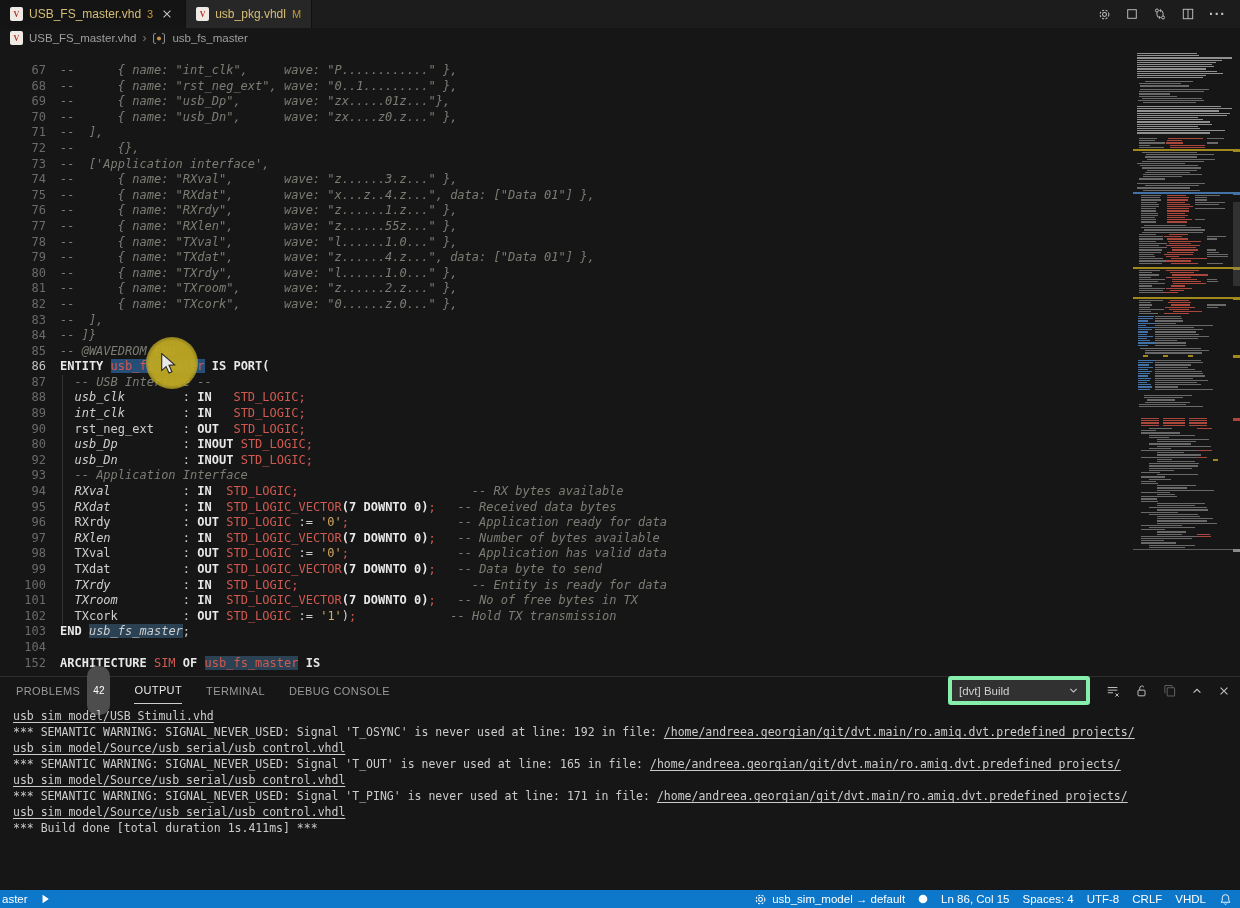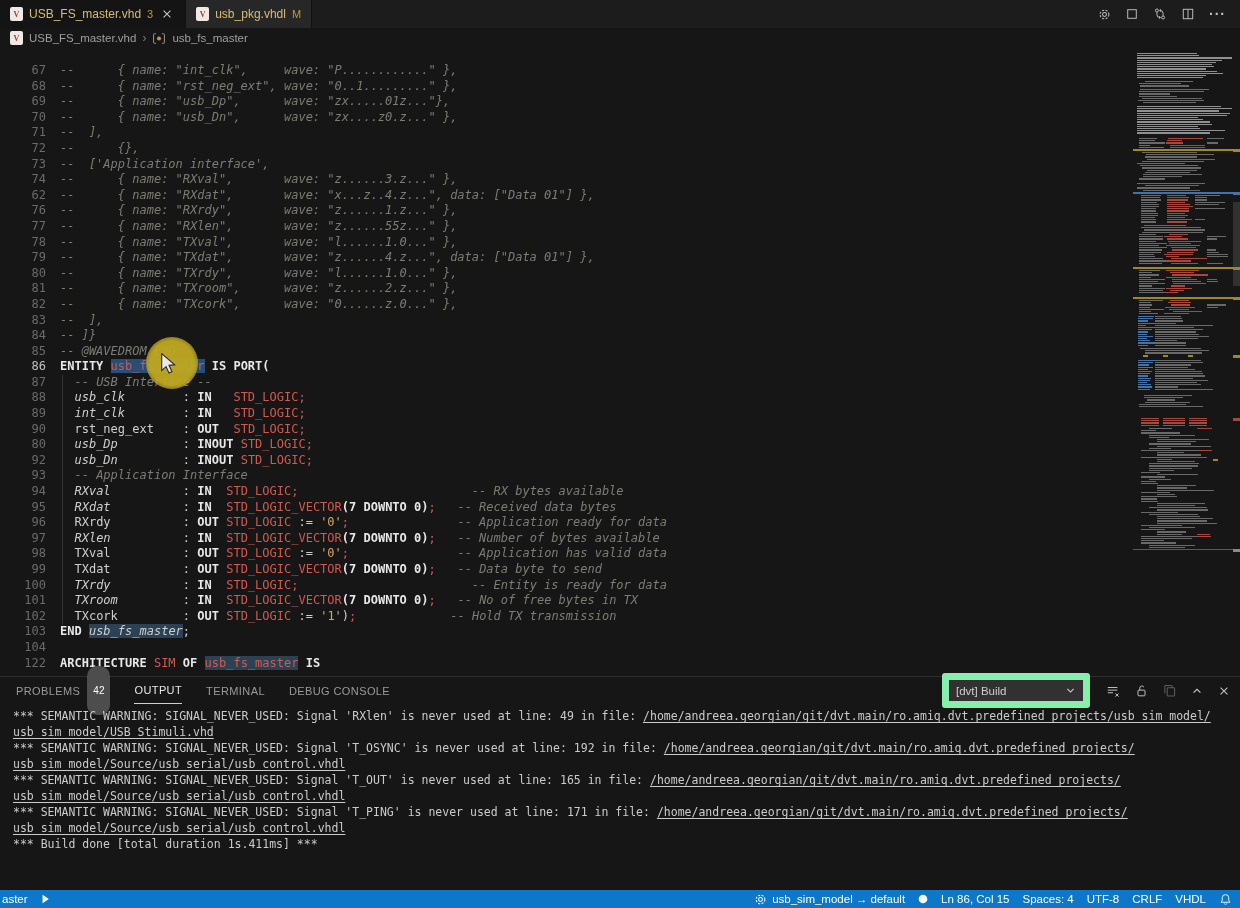--- a/index.html
+++ b/index.html
@@ -54,21 +54,21 @@
      background:radial-gradient(circle,rgba(190,168,34,.95) 0 60%,rgba(190,168,34,.7) 72%,rgba(190,168,34,0) 76%);}
   .cursor-arrow{position:absolute;}
   
   .panel{position:absolute;top:676px;left:0;right:0;height:214px;background:#161616;border-top:1px solid #2e2e2e;}
   .panel-header{height:27px;display:flex;align-items:center;padding:0 10px 0 16px;}
   .panel-tabs{display:flex;align-items:center;gap:24px;flex:1;}
   .panel-tab{font-size:11px;letter-spacing:.4px;color:#9a9a9a;height:26px;display:flex;align-items:center;gap:7px;cursor:default;}
   .panel-tab.active{color:#e7e7e7;border-bottom:1px solid #cfcfcf;}
   .pbadge{background:#4d4d4d;color:#fff;border-radius:10px;font-size:10px;padding:19px 6px;letter-spacing:0;}
   .panel-right{display:flex;align-items:center;gap:16px;}
-  .channel-select{width:120px;height:21px;background:#313131;border:7px solid #86efac;border-radius:3px;color:#cfcfcf;
+  .channel-select{width:120px;height:21px;background:#313131;border:4px solid #86efac;border-radius:3px;color:#cfcfcf;
                   font-size:11.5px;display:flex;align-items:center;justify-content:space-between;padding:0 7px;}
   .panel-actions{display:flex;align-items:center;gap:15px;color:#c5c5c5;}
   .panel-actions .dis{color:#5d5d5d;}
   #output{position:absolute;top:28px;left:0;right:0;bottom:0;padding:3px 0 0 13px;
           font-family:"DejaVu Sans Mono",monospace;font-size:11.5px;color:#cbcbcb;}
   .out-line{height:16px;line-height:16px;white-space:pre;}
   .out-link{text-decoration:underline;text-underline-offset:2px;cursor:pointer;}
   
   .statusbar{position:absolute;top:890px;left:0;right:0;height:18px;background:#0d77c9;color:#fff;
              display:flex;align-items:center;justify-content:space-between;font-size:11.5px;padding:0 8px 0 2px;}
@@ -145,21 +145,21 @@
 <div class="editor">
   <div id="gutter">
       <div>67</div>
       <div>68</div>
       <div>69</div>
       <div>70</div>
       <div>71</div>
       <div>72</div>
       <div>73</div>
       <div>74</div>
-      <div>62</div>
+      <div>75</div>
       <div>76</div>
       <div>77</div>
       <div>78</div>
       <div>79</div>
       <div>80</div>
       <div>81</div>
       <div>82</div>
       <div>83</div>
       <div>84</div>
       <div>85</div>
@@ -175,21 +175,21 @@
       <div>95</div>
       <div>96</div>
       <div>97</div>
       <div>98</div>
       <div>99</div>
       <div>100</div>
       <div>101</div>
       <div>102</div>
       <div>103</div>
       <div>104</div>
-      <div>122</div>
+      <div>152</div>
     </div>
   <div id="code"><div class="code-line"><span class="tk-cm">--      { name: "int_clk",     wave: "P............" },</span></div><div class="code-line"><span class="tk-cm">--      { name: "rst_neg_ext", wave: "0..1........." },</span></div><div class="code-line"><span class="tk-cm">--      { name: "usb_Dp",      wave: "zx.....01z..."},</span></div><div class="code-line"><span class="tk-cm">--      { name: "usb_Dn",      wave: "zx....z0.z..." },</span></div><div class="code-line"><span class="tk-cm">--  ],</span></div><div class="code-line"><span class="tk-cm">--      {},</span></div><div class="code-line"><span class="tk-cm">--  ['Application interface',</span></div><div class="code-line"><span class="tk-cm">--      { name: "RXval",       wave: "z......3.z..." },</span></div><div class="code-line"><span class="tk-cm">--      { name: "RXdat",       wave: "x...z..4.z...", data: ["Data 01"] },</span></div><div class="code-line"><span class="tk-cm">--      { name: "RXrdy",       wave: "z......1.z..." },</span></div><div class="code-line"><span class="tk-cm">--      { name: "RXlen",       wave: "z......55z..." },</span></div><div class="code-line"><span class="tk-cm">--      { name: "TXval",       wave: "l......1.0..." },</span></div><div class="code-line"><span class="tk-cm">--      { name: "TXdat",       wave: "z......4.z...", data: ["Data 01"] },</span></div><div class="code-line"><span class="tk-cm">--      { name: "TXrdy",       wave: "l......1.0..." },</span></div><div class="code-line"><span class="tk-cm">--      { name: "TXroom",      wave: "z......2.z..." },</span></div><div class="code-line"><span class="tk-cm">--      { name: "TXcork",      wave: "0......z.0..." },</span></div><div class="code-line"><span class="tk-cm">--  ],</span></div><div class="code-line"><span class="tk-cm">-- ]}</span></div><div class="code-line"><span class="tk-cm">-- @WAVEDROM_END</span></div><div class="code-line"><span class="tk-kw">ENTITY </span><span class="tk-ty tk-sel">usb_fs_master</span><span class="tk-pn"> </span><span class="tk-kw">IS PORT(</span></div><div class="code-line"><span class="tk-pn">  </span><span class="tk-cm">-- USB Interface --</span></div><div class="code-line"><span class="tk-pn">  </span><span class="tk-idi">usb_clk</span><span class="tk-pn">        : </span><span class="tk-kw">IN</span><span class="tk-pn">   </span><span class="tk-ty">STD_LOGIC</span><span class="tk-sc">;</span></div><div class="code-line"><span class="tk-pn">  </span><span class="tk-idi">int_clk</span><span class="tk-pn">        : </span><span class="tk-kw">IN</span><span class="tk-pn">   </span><span class="tk-ty">STD_LOGIC</span><span class="tk-sc">;</span></div><div class="code-line"><span class="tk-pn">  </span><span class="tk-id">rst_neg_ext</span><span class="tk-pn">    : </span><span class="tk-kw">OUT</span><span class="tk-pn">  </span><span class="tk-ty">STD_LOGIC</span><span class="tk-sc">;</span></div><div class="code-line"><span class="tk-pn">  </span><span class="tk-idi">usb_Dp</span><span class="tk-pn">         : </span><span class="tk-kw">INOUT</span><span class="tk-pn"> </span><span class="tk-ty">STD_LOGIC</span><span class="tk-sc">;</span></div><div class="code-line"><span class="tk-pn">  </span><span class="tk-idi">usb_Dn</span><span class="tk-pn">         : </span><span class="tk-kw">INOUT</span><span class="tk-pn"> </span><span class="tk-ty">STD_LOGIC</span><span class="tk-sc">;</span></div><div class="code-line"><span class="tk-pn">  </span><span class="tk-cm">-- Application Interface</span></div><div class="code-line"><span class="tk-pn">  </span><span class="tk-idi">RXval</span><span class="tk-pn">          : </span><span class="tk-kw">IN</span><span class="tk-pn">  </span><span class="tk-ty">STD_LOGIC</span><span class="tk-sc">;</span><span class="tk-pn">                        </span><span class="tk-cm">-- RX bytes available</span></div><div class="code-line"><span class="tk-pn">  </span><span class="tk-idi">RXdat</span><span class="tk-pn">          : </span><span class="tk-kw">IN</span><span class="tk-pn">  </span><span class="tk-ty">STD_LOGIC_VECTOR</span><span class="tk-kw">(7 </span><span class="tk-kw">DOWNTO</span><span class="tk-kw"> 0)</span><span class="tk-sc">;</span><span class="tk-pn">   </span><span class="tk-cm">-- Received data bytes</span></div><div class="code-line"><span class="tk-pn">  </span><span class="tk-id">RXrdy</span><span class="tk-pn">          : </span><span class="tk-kw">OUT</span><span class="tk-pn"> </span><span class="tk-ty">STD_LOGIC</span><span class="tk-pn"> := </span><span class="tk-str">'0'</span><span class="tk-sc">;</span><span class="tk-pn">               </span><span class="tk-cm">-- Application ready for data</span></div><div class="code-line"><span class="tk-pn">  </span><span class="tk-idi">RXlen</span><span class="tk-pn">          : </span><span class="tk-kw">IN</span><span class="tk-pn">  </span><span class="tk-ty">STD_LOGIC_VECTOR</span><span class="tk-kw">(7 </span><span class="tk-kw">DOWNTO</span><span class="tk-kw"> 0)</span><span class="tk-sc">;</span><span class="tk-pn">   </span><span class="tk-cm">-- Number of bytes available</span></div><div class="code-line"><span class="tk-pn">  </span><span class="tk-id">TXval</span><span class="tk-pn">          : </span><span class="tk-kw">OUT</span><span class="tk-pn"> </span><span class="tk-ty">STD_LOGIC</span><span class="tk-pn"> := </span><span class="tk-str">'0'</span><span class="tk-sc">;</span><span class="tk-pn">               </span><span class="tk-cm">-- Application has valid data</span></div><div class="code-line"><span class="tk-pn">  </span><span class="tk-id">TXdat</span><span class="tk-pn">          : </span><span class="tk-kw">OUT</span><span class="tk-pn"> </span><span class="tk-ty">STD_LOGIC_VECTOR</span><span class="tk-kw">(7 </span><span class="tk-kw">DOWNTO</span><span class="tk-kw"> 0)</span><span class="tk-sc">;</span><span class="tk-pn">   </span><span class="tk-cm">-- Data byte to send</span></div><div class="code-line"><span class="tk-pn">  </span><span class="tk-idi">TXrdy</span><span class="tk-pn">          : </span><span class="tk-kw">IN</span><span class="tk-pn">  </span><span class="tk-ty">STD_LOGIC</span><span class="tk-sc">;</span><span class="tk-pn">                        </span><span class="tk-cm">-- Entity is ready for data</span></div><div class="code-line"><span class="tk-pn">  </span><span class="tk-idi">TXroom</span><span class="tk-pn">         : </span><span class="tk-kw">IN</span><span class="tk-pn">  </span><span class="tk-ty">STD_LOGIC_VECTOR</span><span class="tk-kw">(7 </span><span class="tk-kw">DOWNTO</span><span class="tk-kw"> 0)</span><span class="tk-sc">;</span><span class="tk-pn">   </span><span class="tk-cm">-- No of free bytes in TX</span></div><div class="code-line"><span class="tk-pn">  </span><span class="tk-id">TXcork</span><span class="tk-pn">         : </span><span class="tk-kw">OUT</span><span class="tk-pn"> </span><span class="tk-ty">STD_LOGIC</span><span class="tk-pn"> := </span><span class="tk-str">'1'</span><span class="tk-pn">)</span><span class="tk-sc">;</span><span class="tk-pn">             </span><span class="tk-cm">-- Hold TX transmission</span></div><div class="code-line"><span class="tk-kw">END </span><span class="tk-idi tk-hl">usb_fs_master</span><span class="tk-pn">;</span></div><div class="code-line"></div><div class="code-line"><span class="tk-kw">ARCHITECTURE </span><span class="tk-ty">SIM</span><span class="tk-pn"> </span><span class="tk-kw">OF </span><span class="tk-ty tk-hl">usb_fs_master</span><span class="tk-pn"> </span><span class="tk-kw">IS</span></div></div>
   <div class="indent-guide" id="indent-guide" style="top: 327px; height: 249.6px;"></div>
   <div id="minimap">
       <i style="top: 5px; left: 4px; width: 60.4214px; height: 1.3px; background: rgba(175, 175, 175, 0.8);"></i>
       <i style="top: 7.2px; left: 4px; width: 62.2305px; height: 1.3px; background: rgba(175, 175, 175, 0.8);"></i>
       <i style="top: 9.4px; left: 4px; width: 95.1687px; height: 1.3px; background: rgba(175, 175, 175, 0.8);"></i>
       <i style="top: 11.6px; left: 4px; width: 85.165px; height: 1.3px; background: rgba(175, 175, 175, 0.8);"></i>
       <i style="top: 13.8px; left: 4px; width: 78.772px; height: 1.3px; background: rgba(175, 175, 175, 0.8);"></i>
       <i style="top: 16px; left: 4px; width: 74.5988px; height: 1.3px; background: rgba(175, 175, 175, 0.8);"></i>
@@ -578,21 +578,20 @@
           </span>
           <span class="ic">
             <svg width="12" height="12" viewBox="0 0 14 14" fill="none" stroke="currentColor" stroke-width="1.2">
               <path d="M3 3l8 8M11 3l-8 8"></path>
             </svg>
           </span>
         </div>
     </div>
   </div>
   <div id="output">
-      <div class="out-line"><span>*** SEMANTIC WARNING: SIGNAL_NEVER_USED: Signal 'RXlen' is never used at line: 49 in file: </span><span class="out-link">/home/andreea.georgian/git/dvt.main/ro.amiq.dvt.predefined_projects/usb_sim_model/</span></div>
       <div class="out-line"><span class="out-link">usb_sim_model/USB_Stimuli.vhd</span></div>
       <div class="out-line"><span>*** SEMANTIC WARNING: SIGNAL_NEVER_USED: Signal 'T_OSYNC' is never used at line: 192 in file: </span><span class="out-link">/home/andreea.georgian/git/dvt.main/ro.amiq.dvt.predefined_projects/</span></div>
       <div class="out-line"><span class="out-link">usb_sim_model/Source/usb_serial/usb_control.vhdl</span></div>
       <div class="out-line"><span>*** SEMANTIC WARNING: SIGNAL_NEVER_USED: Signal 'T_OUT' is never used at line: 165 in file: </span><span class="out-link">/home/andreea.georgian/git/dvt.main/ro.amiq.dvt.predefined_projects/</span></div>
       <div class="out-line"><span class="out-link">usb_sim_model/Source/usb_serial/usb_control.vhdl</span></div>
       <div class="out-line"><span>*** SEMANTIC WARNING: SIGNAL_NEVER_USED: Signal 'T_PING' is never used at line: 171 in file: </span><span class="out-link">/home/andreea.georgian/git/dvt.main/ro.amiq.dvt.predefined_projects/</span></div>
       <div class="out-line"><span class="out-link">usb_sim_model/Source/usb_serial/usb_control.vhdl</span></div>
       <div class="out-line"><span>*** Build done [total duration 1s.411ms] ***</span></div>
     </div>
 </div>

